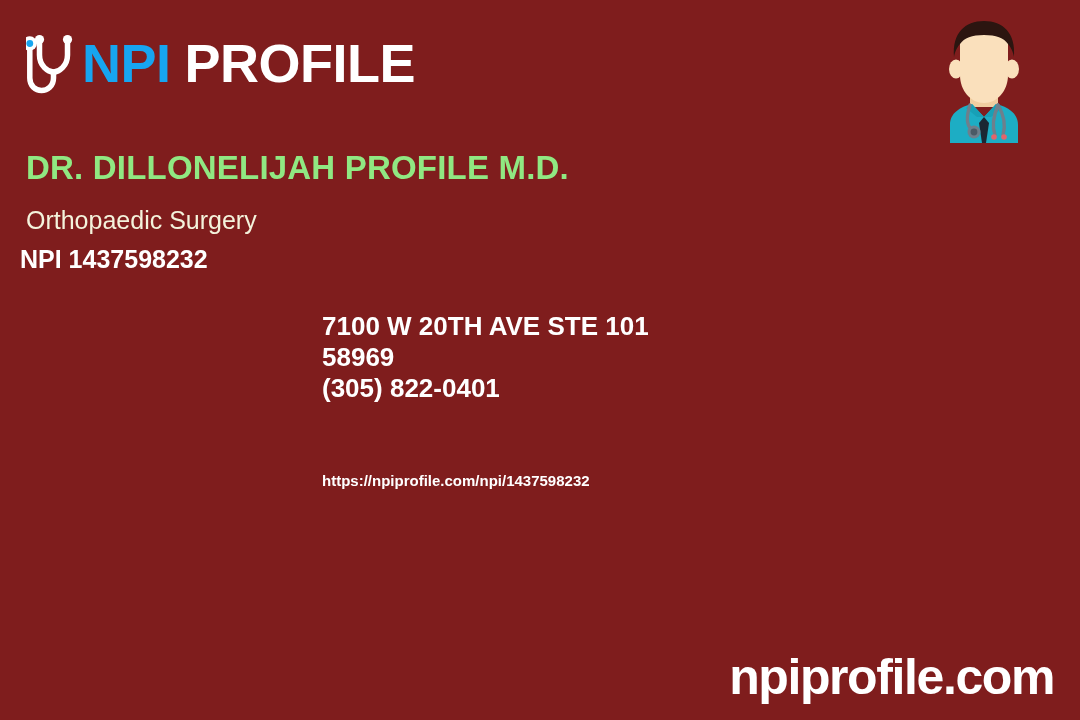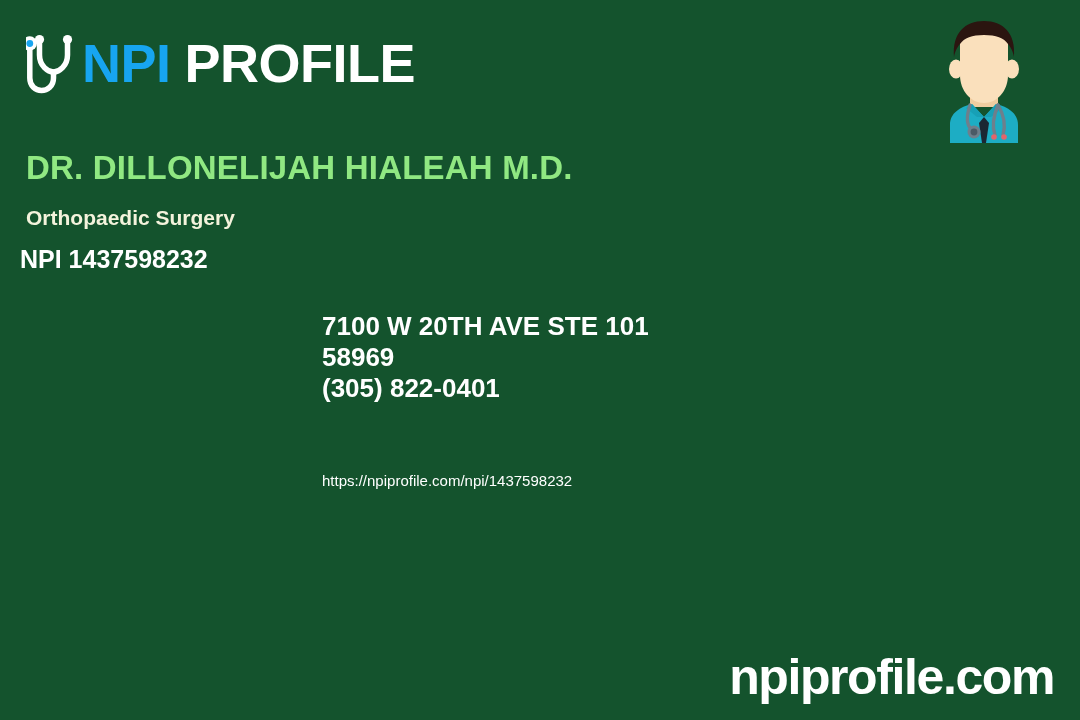--- a/index.html
+++ b/index.html
@@ -12,21 +12,21 @@
     background: #054E72;
     font-family: "Liberation Sans", sans-serif;
     overflow: hidden;
     position: relative;
     -webkit-font-smoothing: antialiased;
   }
 
   .card {
     position: absolute;
     inset: 0;
-    background: #14532d;
+    background: #7f1d1d;
   }
 
   
   .logo-row {
     position: absolute;
     left: 26px;
     top: 26px;
     display: flex;
     align-items: center;
     height: 72px;
@@ -71,22 +71,22 @@
     font-weight: bold;
     color: #90E882;
     letter-spacing: 0.2px;
     white-space: nowrap;
     line-height: 1.1;
   }
   .specialty {
     position: absolute;
     left: 26px;
     top: 206px;
-    font-size: 21px;
-    font-weight: bold;
+    font-size: 25px;
+    font-weight: normal;
     color: #F4F3DC;
     white-space: nowrap;
     line-height: 1.15;
   }
   .npi-line {
     position: absolute;
     left: 20px;
     top: 245px;
     font-size: 25px;
     font-weight: bold;
@@ -108,21 +108,21 @@
   .address-block .addr-line {
     white-space: nowrap;
     display: block;
   }
   .profile-url {
     position: absolute;
     left: 322px;
     top: 473px;
     color: #FFFFFF;
     font-size: 15px;
-    font-weight: normal;
+    font-weight: bold;
     white-space: nowrap;
     line-height: 1.1;
   }
 
   
   .footer-brand {
     position: absolute;
     right: 26px;
     bottom: 18px;
     color: #FFFFFF;
@@ -181,21 +181,21 @@
       <path d="M78 92 C73 104 72 114 75 122" fill="none" stroke="#6E7F8C" stroke-width="3.4" stroke-linecap="round"></path>
 
       <circle cx="54" cy="119" r="6.5" fill="#6E7F8C"></circle>
       <circle cx="54" cy="119" r="3.4" fill="#4A5A66"></circle>
 
       <circle cx="84" cy="124" r="2.8" fill="#E2656B"></circle>
       <circle cx="74" cy="124" r="2.8" fill="#E2656B"></circle>
     </svg>
   </div>
 
-  <div class="provider-name">DR. DILLONELIJAH HIALEAH M.D.</div>
+  <div class="provider-name">DR. DILLONELIJAH PROFILE M.D.</div>
 
   <div class="specialty">Orthopaedic Surgery</div>
 
   <div class="npi-line">NPI 1437598232</div>
 
   <div class="address-block">
     <span class="addr-line">7100 W 20TH AVE STE 101</span>
     <span class="addr-line">58969</span>
     <span class="addr-line">(305) 822-0401</span>
   </div>

